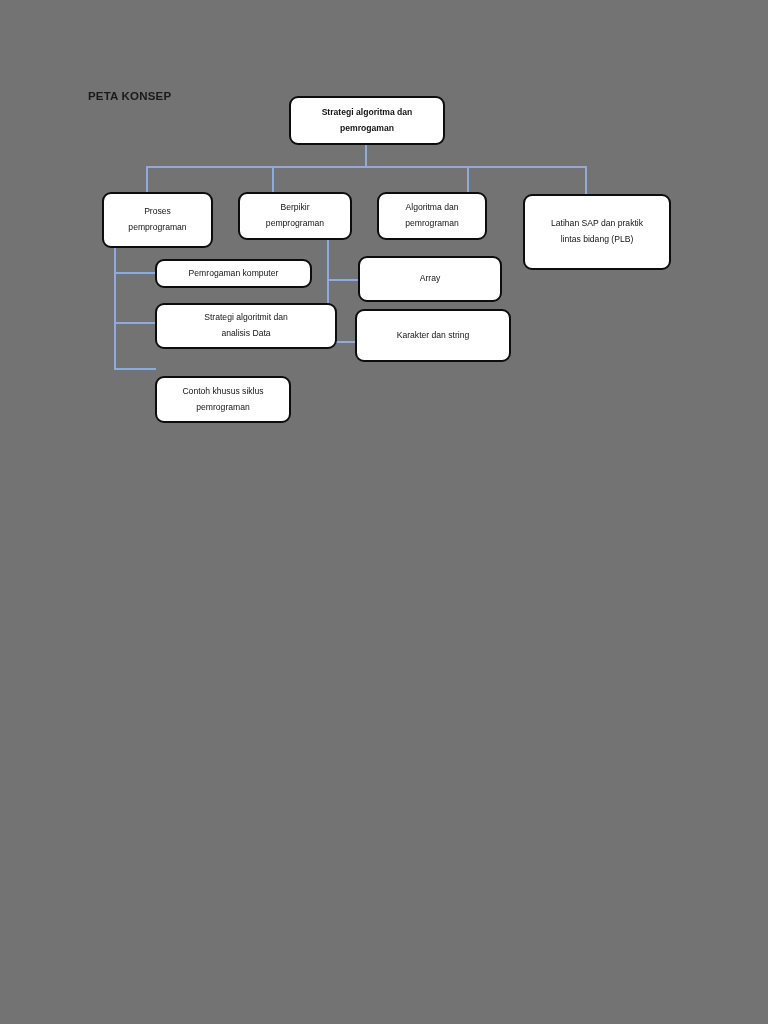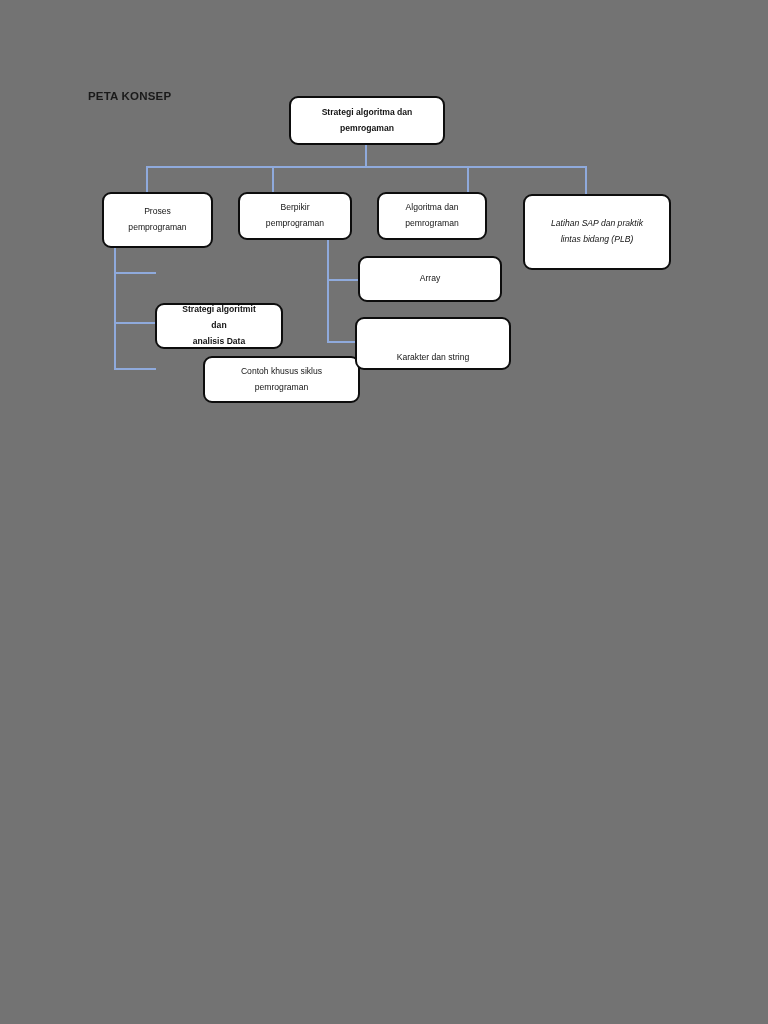--- a/index.html
+++ b/index.html
@@ -91,46 +91,49 @@
   <div class="node" style="left:238px; top:192px; width:114px; height:48px;">
     <span class="label">Berpikir
 pemprograman</span>
   </div>
 
   <div class="node" style="left:377px; top:192px; width:110px; height:48px;">
     <span class="label">Algoritma dan
 pemrograman</span>
   </div>
 
-  <div class="node" style="left:523px; top:194px; width:148px; height:76px;font-style:italic;">
+  <div class="node" style="left:523px; top:194px; width:148px; height:76px;">
     <span class="label">Latihan SAP dan praktik
 lintas bidang (PLB)</span>
   </div>
 
   <div class="conn v" style="left:114px; top:240px; height:129px;"></div>
   <div class="conn h" style="left:114px; top:272px; width:42px;"></div>
   <div class="conn h" style="left:114px; top:322px; width:42px;"></div>
   <div class="conn h" style="left:114px; top:368px; width:42px;"></div>
 
   <div class="conn v" style="left:327px; top:240px; height:102px;"></div>
   <div class="conn h" style="left:327px; top:279px; width:32px;"></div>
   <div class="conn h" style="left:327px; top:341px; width:30px;"></div>
 
+  <div class="node" style="left:155px; top:259px; width:157px; height:29px;">
+    <span class="label">Pemrogaman komputer</span>
+  </div>
 
-  <div class="node" style="left:155px; top:303px; width:128px; height:46px;font-weight:bold;">
+  <div class="node" style="left:155px; top:303px; width:182px; height:46px;">
     <span class="label">Strategi algoritmit dan
 analisis Data</span>
   </div>
 
-  <div class="node" style="left:155px; top:356px; width:157px; height:47px;margin-left:48px;">
+  <div class="node" style="left:155px; top:376px; width:136px; height:47px;">
     <span class="label">Contoh khusus  siklus
 pemrograman</span>
   </div>
 
   <div class="node" style="left:358px; top:256px; width:144px; height:46px;">
     <span class="label">Array</span>
   </div>
 
-  <div class="node" style="left:355px; top:317px; width:156px; height:53px;align-items:flex-end;">
+  <div class="node" style="left:355px; top:309px; width:156px; height:53px;">
     <span class="label">Karakter dan string</span>
   </div>
 
 </div>
 
 </body></html>

